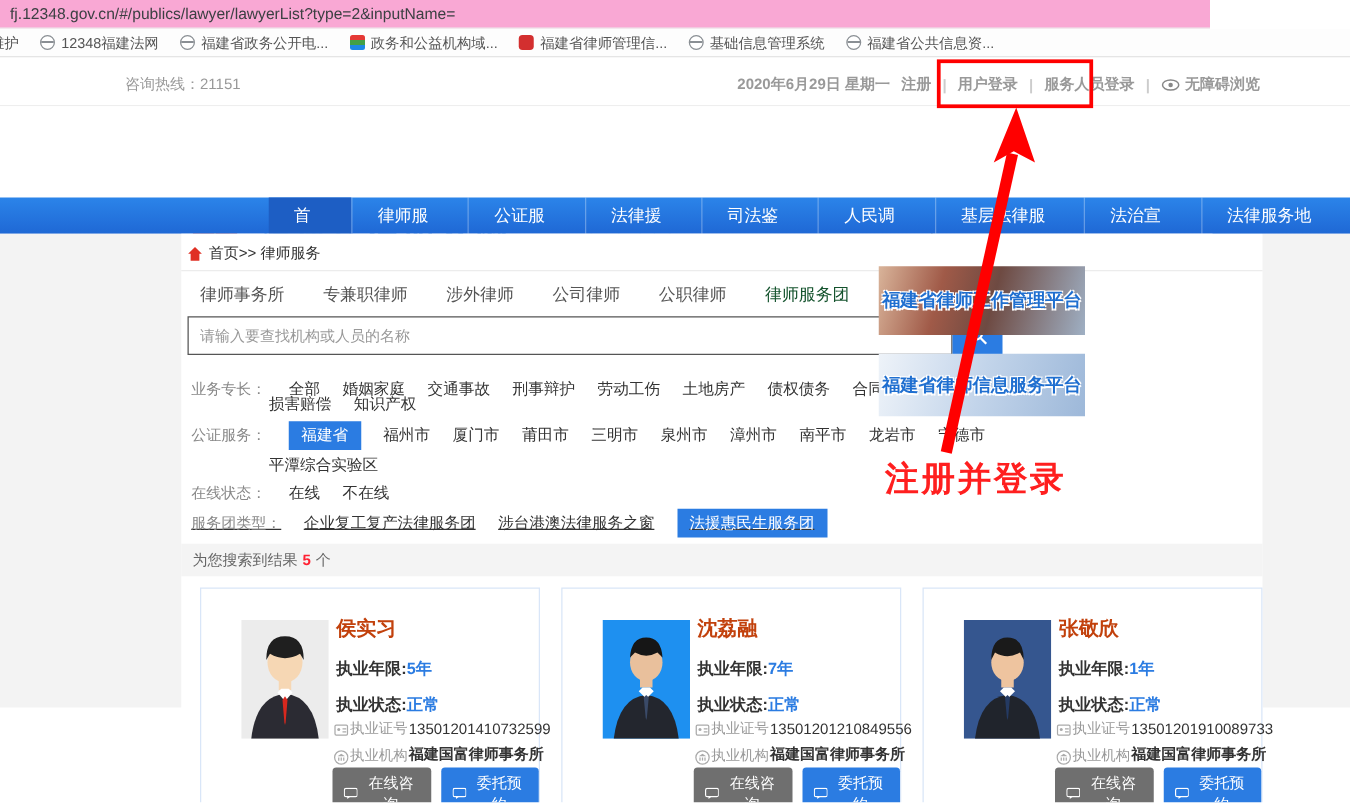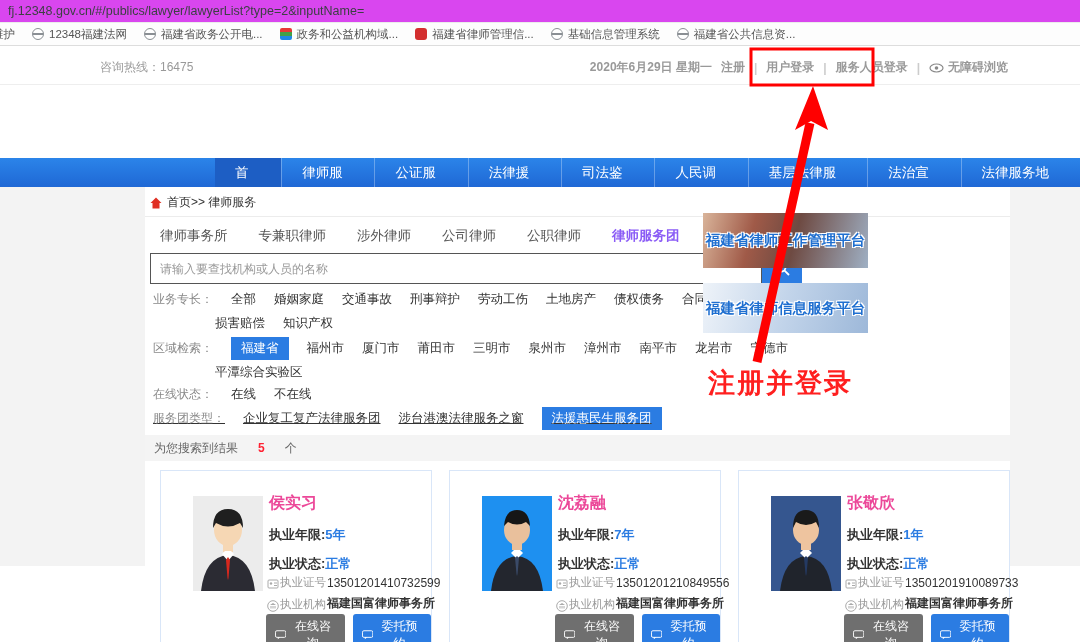--- a/index.html
+++ b/index.html
@@ -1,20 +1,20 @@
 <!DOCTYPE html>
 <html><head>
 <meta charset="utf-8">
 <style>
   * { margin:0; padding:0; box-sizing:border-box; }
   body { font-family:"Liberation Sans","DejaVu Sans",sans-serif; background:#fff; }
   #screen { position:relative; width:1080px; height:642px; overflow:hidden; background:#fff; }
 
   
-  .url-bar { position:absolute; left:0; top:0; width:1080px; height:23px; background:#d946ef; border-bottom:1px solid #ececec; }
+  .url-bar { position:absolute; left:0; top:0; width:968px; height:23px; background:#f9a8d4; border-bottom:1px solid #ececec; }
   .url-text { position:absolute; left:8px; top:4px; font-size:12.5px; color:#3c4043; }
   .bookmarks { position:absolute; left:0; top:23px; width:1080px; height:23px; background:#fdfdfd; border-bottom:1px solid #ddd; display:flex; align-items:center; gap:17px; padding-left:0; font-size:11.5px; color:#555; white-space:nowrap; }
   .bm { display:flex; align-items:center; gap:5px; cursor:pointer; }
   .bm.cut { margin-left:-8px; }
   .fav { width:12px; height:12px; flex:0 0 auto; }
   .fav.globe { border:1.5px solid #8a8f94; border-radius:50%; background:linear-gradient(#fff 42%, #8a8f94 42%, #8a8f94 58%, #fff 58%); }
   .fav.stripes { border-radius:2px; background:linear-gradient(#e53935 33%, #43a047 33% 66%, #1e88e5 66%); }
   .fav.seal { border-radius:3px; background:#d32f2f; }
 
   
@@ -46,44 +46,44 @@
 
   
   .page { position:absolute; left:0; top:187px; width:1080px; height:379px; background:#f3f3f3; }
   .content { position:absolute; left:145px; top:0; width:865px; height:455px; background:#fff; }
 
   .breadcrumb { position:absolute; left:5px; top:7px; display:flex; align-items:center; gap:5px; font-size:12px; color:#333; }
   .crumb-divider { position:absolute; left:0; top:29px; width:865px; border-bottom:1px solid #ececec; }
 
   .tabs { position:absolute; left:15px; top:40px; display:flex; gap:31px; font-size:13.5px; color:#555; }
   .tab { cursor:pointer; position:relative; padding-bottom:17px; }
-  .tab.active { color:#8b5cf6; font-weight:bold; }
+  .tab.active { color:#14532d; font-weight:normal; }
   .tab.active::after { content:""; position:absolute; left:-2px; right:-2px; bottom:0; height:3px; background:#f7a823; }
 
   .list-search-input { position:absolute; left:5px; top:66px; width:612px; height:31px; border:1px solid #555; padding:0 9px; font-size:12px; color:#333; outline:none; }
   .list-search-input::placeholder { color:#999; }
   .list-search-btn { left:617px; top:66px; height:31px; }
 
   .filter-label { color:#888; font-size:12px; flex:0 0 auto; }
   .filter-row { position:absolute; left:8px; display:flex; gap:18px; font-size:12.5px; color:#333; align-items:center; }
   .opt { cursor:pointer; }
   .chip-selected { background:#2b7ce2; color:#fff; padding:3px 10px; cursor:pointer; }
-  .row-spec1 { top:104px; } .row-spec2 { top:128px; left:70px; }
+  .row-spec1 { top:116px; } .row-spec2 { top:128px; left:70px; }
   .row-region { top:150px; } .row-region2 { top:177px; left:70px; }
   .row-online { top:199px; }
   .row-team { top:220px;text-decoration:underline; }
 
-  .result-bar { position:absolute; left:0; top:248px; width:865px; height:26px; background:#f4f4f4; display:flex; align-items:center; padding-left:9px; font-size:12px; color:#666; gap:20px; white-space:nowrap; }
+  .result-bar { position:absolute; left:0; top:248px; width:865px; height:26px; background:#f4f4f4; display:flex; align-items:center; padding-left:9px; font-size:12px; color:#666; gap:4px; white-space:nowrap; }
   .result-count { color:#f23; font-weight:bold; }
   .result-notice { color:#f21f1f; font-weight:bold; }
 
   .cards { position:absolute; left:15px; top:283px; display:flex; gap:17px; }
   .card { width:272px; height:210px; background:#fff; border:1px solid #d9e6f8; position:relative; }
   .photo { position:absolute; left:32px; top:25px; width:70px; height:95px; }
-  .c-name { position:absolute; left:108px; top:22px; font-size:16px; font-weight:bold; color:#ec4899; }
+  .c-name { position:absolute; left:108px; top:22px; font-size:16px; font-weight:bold; color:#c2410c; }
   .c-line { position:absolute; left:108px; font-size:13px; font-weight:bold; color:#333; }
   .c-years { top:55px; } .c-status { top:84px; }
   .c-val { color:#2b7ce2; }
   .c-meta { position:absolute; left:106px; display:flex; align-items:flex-end; gap:1px; font-size:11.5px; color:#999; white-space:nowrap; }
   .c-license { top:104px; } .c-firm { top:124px; }
   .c-meta b { color:#333; font-size:12px; font-weight:normal; }
   .c-meta .firm-name { font-weight:bold; }
   .c-buttons { position:absolute; left:105px; top:143px; display:flex; gap:8px; }
   .cbtn { display:flex; align-items:center; gap:4px; border:none; border-radius:3px; color:#fff; font-size:12px; padding:4px 9px; cursor:pointer; }
   .cbtn.gray { background:#6f6f6f; }
@@ -132,21 +132,21 @@
         <span class="fav globe"></span>
         <span>基础信息管理系统</span>
       </span>
     <span class="bm">
         <span class="fav globe"></span>
         <span>福建省公共信息资...</span>
       </span>
   </div>
 
   <div class="site-topbar">
-    <span class="hotline">咨询热线：16475</span>
+    <span class="hotline">咨询热线：21151</span>
     <div class="topbar-right">
       <span>2020年6月29日 星期一</span>
       <span class="toplink">注册</span>
       <span class="sep">|</span>
       <span class="toplink">用户登录</span>
       <span class="sep">|</span>
       <span class="toplink">服务人员登录</span>
       <span class="sep">|</span>
       <span class="eye-wrap toplink">
         <svg width="15" height="10" viewBox="0 0 15 10">
@@ -242,21 +242,21 @@
         <span class="opt">合同事务</span>
         <span class="opt">医疗纠纷</span>
         <span class="opt">公司经营</span>
       </div>
       <div class="filter-row row-spec2">
         <span class="opt">损害赔偿</span>
         <span class="opt">知识产权</span>
       </div>
 
       <div class="filter-row row-region">
-        <span class="filter-label">区域检索：</span>
+        <span class="filter-label">公证服务：</span>
         <span class="chip-selected">福建省</span>
         <span class="opt">福州市</span>
         <span class="opt">厦门市</span>
         <span class="opt">莆田市</span>
         <span class="opt">三明市</span>
         <span class="opt">泉州市</span>
         <span class="opt">漳州市</span>
         <span class="opt">南平市</span>
         <span class="opt">龙岩市</span>
         <span class="opt">宁德市</span>

